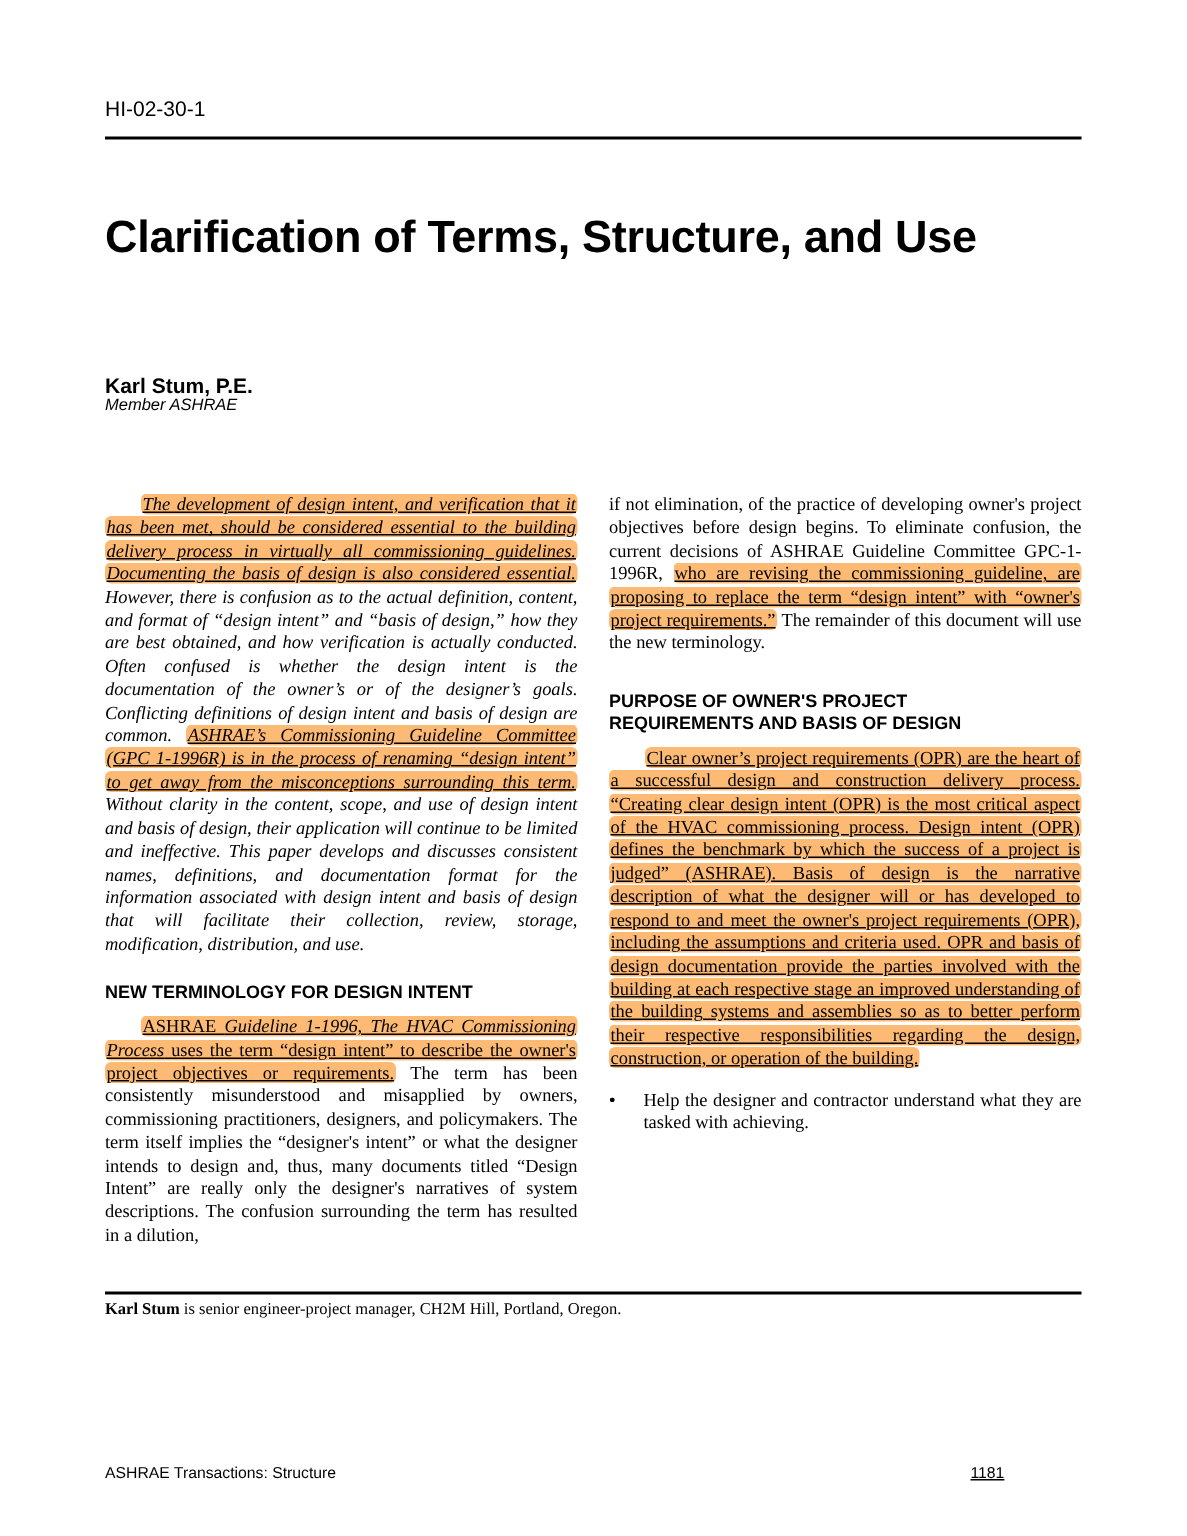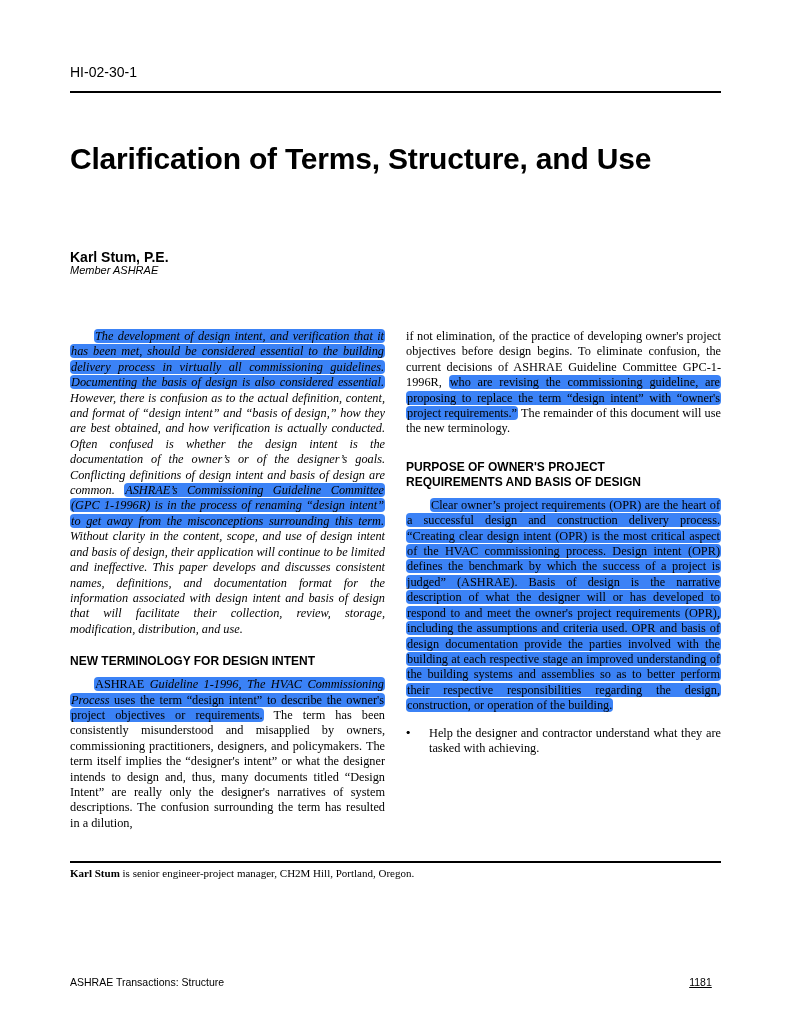--- a/index.html
+++ b/index.html
@@ -9,29 +9,29 @@
     #top-rule { position:absolute; left:70px; top:91px; width:651px; height:2px; background:#000; }
     #title { position:absolute; left:70px; top:106px; font-size:30px; font-weight:bold; line-height:35px; letter-spacing:-0.2px; margin:0; }
     #author { position:absolute; left:70px; top:249px; font-size:14px; font-weight:bold; }
     #affil { position:absolute; left:70px; top:264px; font-size:11px; font-style:italic; }
     .col { position:absolute; top:329px; width:315px; }
     #col-left { left:70px; }
     #col-right { left:406px; }
     .heading { font-family:"Liberation Sans", sans-serif; font-weight:bold; font-size:12px; line-height:15px; margin:0 0 8px 0; }
     p.body { font-family:"Liberation Serif", serif; font-size:12.3px; line-height:15.4px; text-align:justify; margin:0; text-indent:24px; hyphens:auto; }
     p.body.noindent { text-indent:0; }
-    .hl { background:#3b82f6; border-radius:4px; -webkit-box-decoration-break:clone; box-decoration-break:clone; padding:0 1px; }
+    .hl { background:#fdba74; border-radius:4px; -webkit-box-decoration-break:clone; box-decoration-break:clone; padding:0 1px;text-decoration:underline; }
     .it { font-style:italic; }
     ul.bullets { list-style:none; margin:12px 0 0 0; padding:0; }
     ul.bullets li { position:relative; padding-left:23px; font-family:"Liberation Serif", serif; font-size:12.3px; line-height:15.4px; text-align:justify; margin-bottom:4px; }
     ul.bullets li .bullet { position:absolute; left:0; top:0; }
     #foot-rule { position:absolute; left:70px; top:861px; width:651px; height:1.5px; background:#000; }
     #footnote { position:absolute; left:70px; top:867px; font-family:"Liberation Serif", serif; font-size:11px; }
     #journal { position:absolute; left:70px; top:976px; font-size:10.5px; }
-    #pagenum { position:absolute; left:680px; width:41px; text-align:center; top:976px; font-size:10.5px;text-decoration:underline; }
+    #pagenum { position:absolute; left:647px; width:41px; text-align:left; top:976px; font-size:10.5px;text-decoration:underline; }
   </style>
 </head>
 <body>
 
 <div id="doc-id" class="sans">HI-02-30-1</div>
 <div id="top-rule"></div>
 
 <h1 id="title" class="sans">
   <br>
   <span>Clarification of Terms, Structure, and Use</span>

